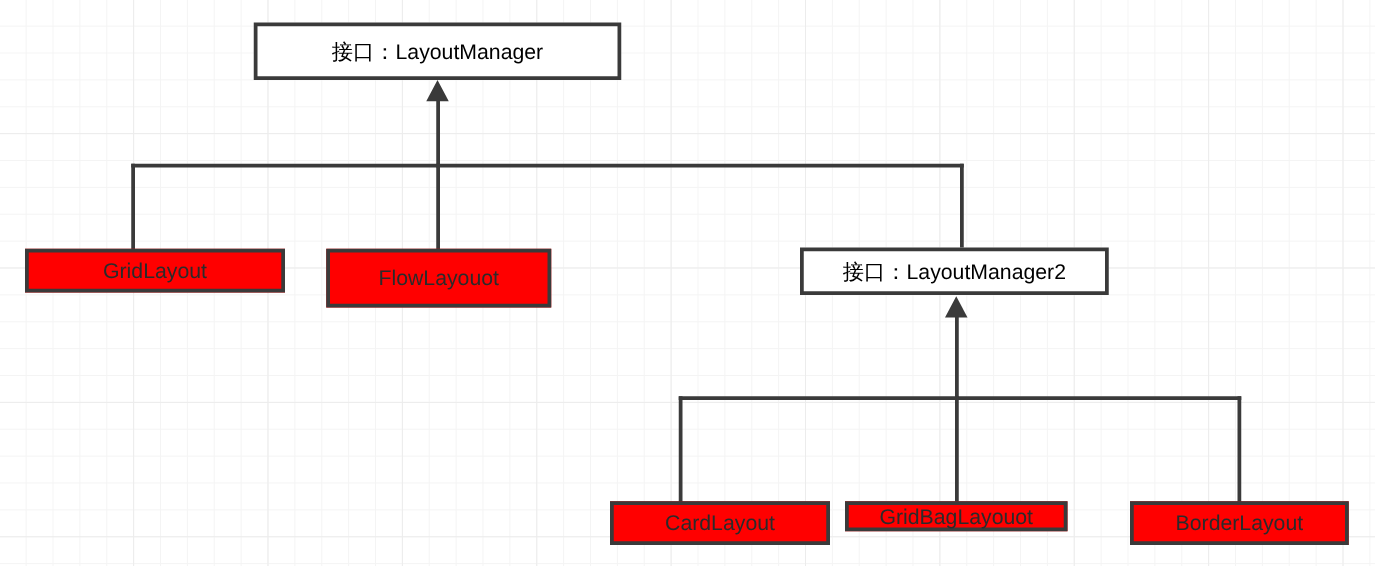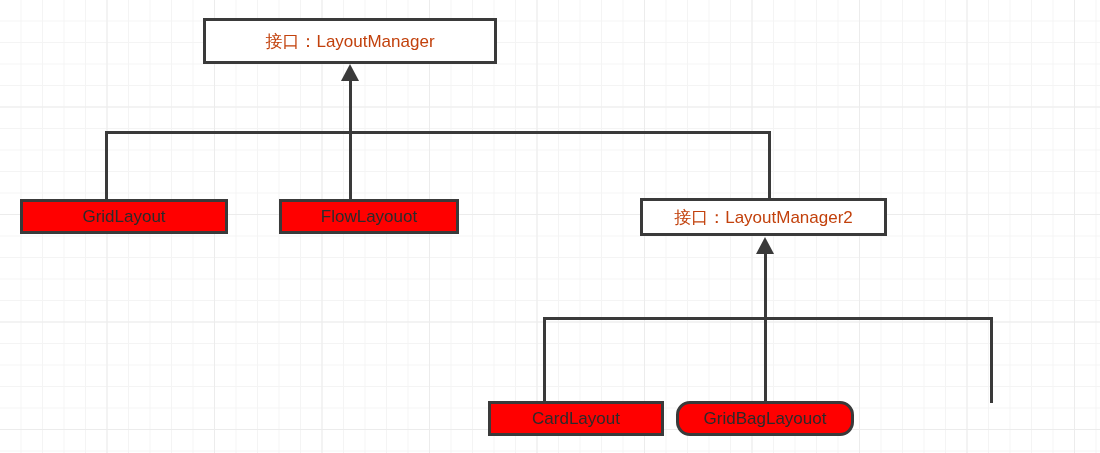--- a/index.html
+++ b/index.html
@@ -31,21 +31,21 @@
     box-sizing: border-box;
     display: flex;
     align-items: center;
     justify-content: center;
     border: 3px solid #3a3a3a;
     line-height: 1;
     white-space: nowrap;
   }
   .node.iface {
     background: #ffffff;
-    color: #c2410c;
+    color: #000000;
     font-size: 17px;
   }
   .node.impl {
     background: #ff0000;
     color: #2b2b2b;
     font-size: 17px;
   }
   .edge {
     position: absolute;
     background: #3a3a3a;
@@ -82,22 +82,23 @@
   <div class="edge v" style="left:763.5px; top:253px; height:66px;"></div>
   <div class="edge h" style="left:543px; top:317px; width:450px;"></div>
   <div class="edge v" style="left:543px; top:317px; height:86px;"></div>
   <div class="edge v" style="left:763.5px; top:317px; height:86px;"></div>
   <div class="edge v" style="left:990px; top:317px; height:86px;"></div>
 
   <div class="node iface" style="left:203px; top:18px; width:294px; height:46px;">接口：LayoutManager</div>
 
   <div class="node impl" style="left:20px; top:199px; width:208px; height:35px;">GridLayout</div>
 
-  <div class="node impl" style="left:279px; top:199px; width:180px; height:35px;">FlowLayouot</div>
+  <div class="node impl" style="left:261px; top:199px; width:180px; height:47px;">FlowLayouot</div>
 
   <div class="node iface" style="left:640px; top:198px; width:247px; height:38px;">接口：LayoutManager2</div>
 
   <div class="node impl" style="left:457px; top:401px; width:176px; height:35px;margin-left:31px;">CardLayout</div>
 
-  <div class="node impl" style="left:676px; top:401px; width:178px; height:35px;border-radius:14px;">GridBagLayouot</div>
+  <div class="node impl" style="left:676px; top:401px; width:178px; height:24px;">GridBagLayouot</div>
 
+  <div class="node impl" style="left:904px; top:401px; width:175px; height:35px;">BorderLayout</div>
 
 </div>
 
 </body></html>

